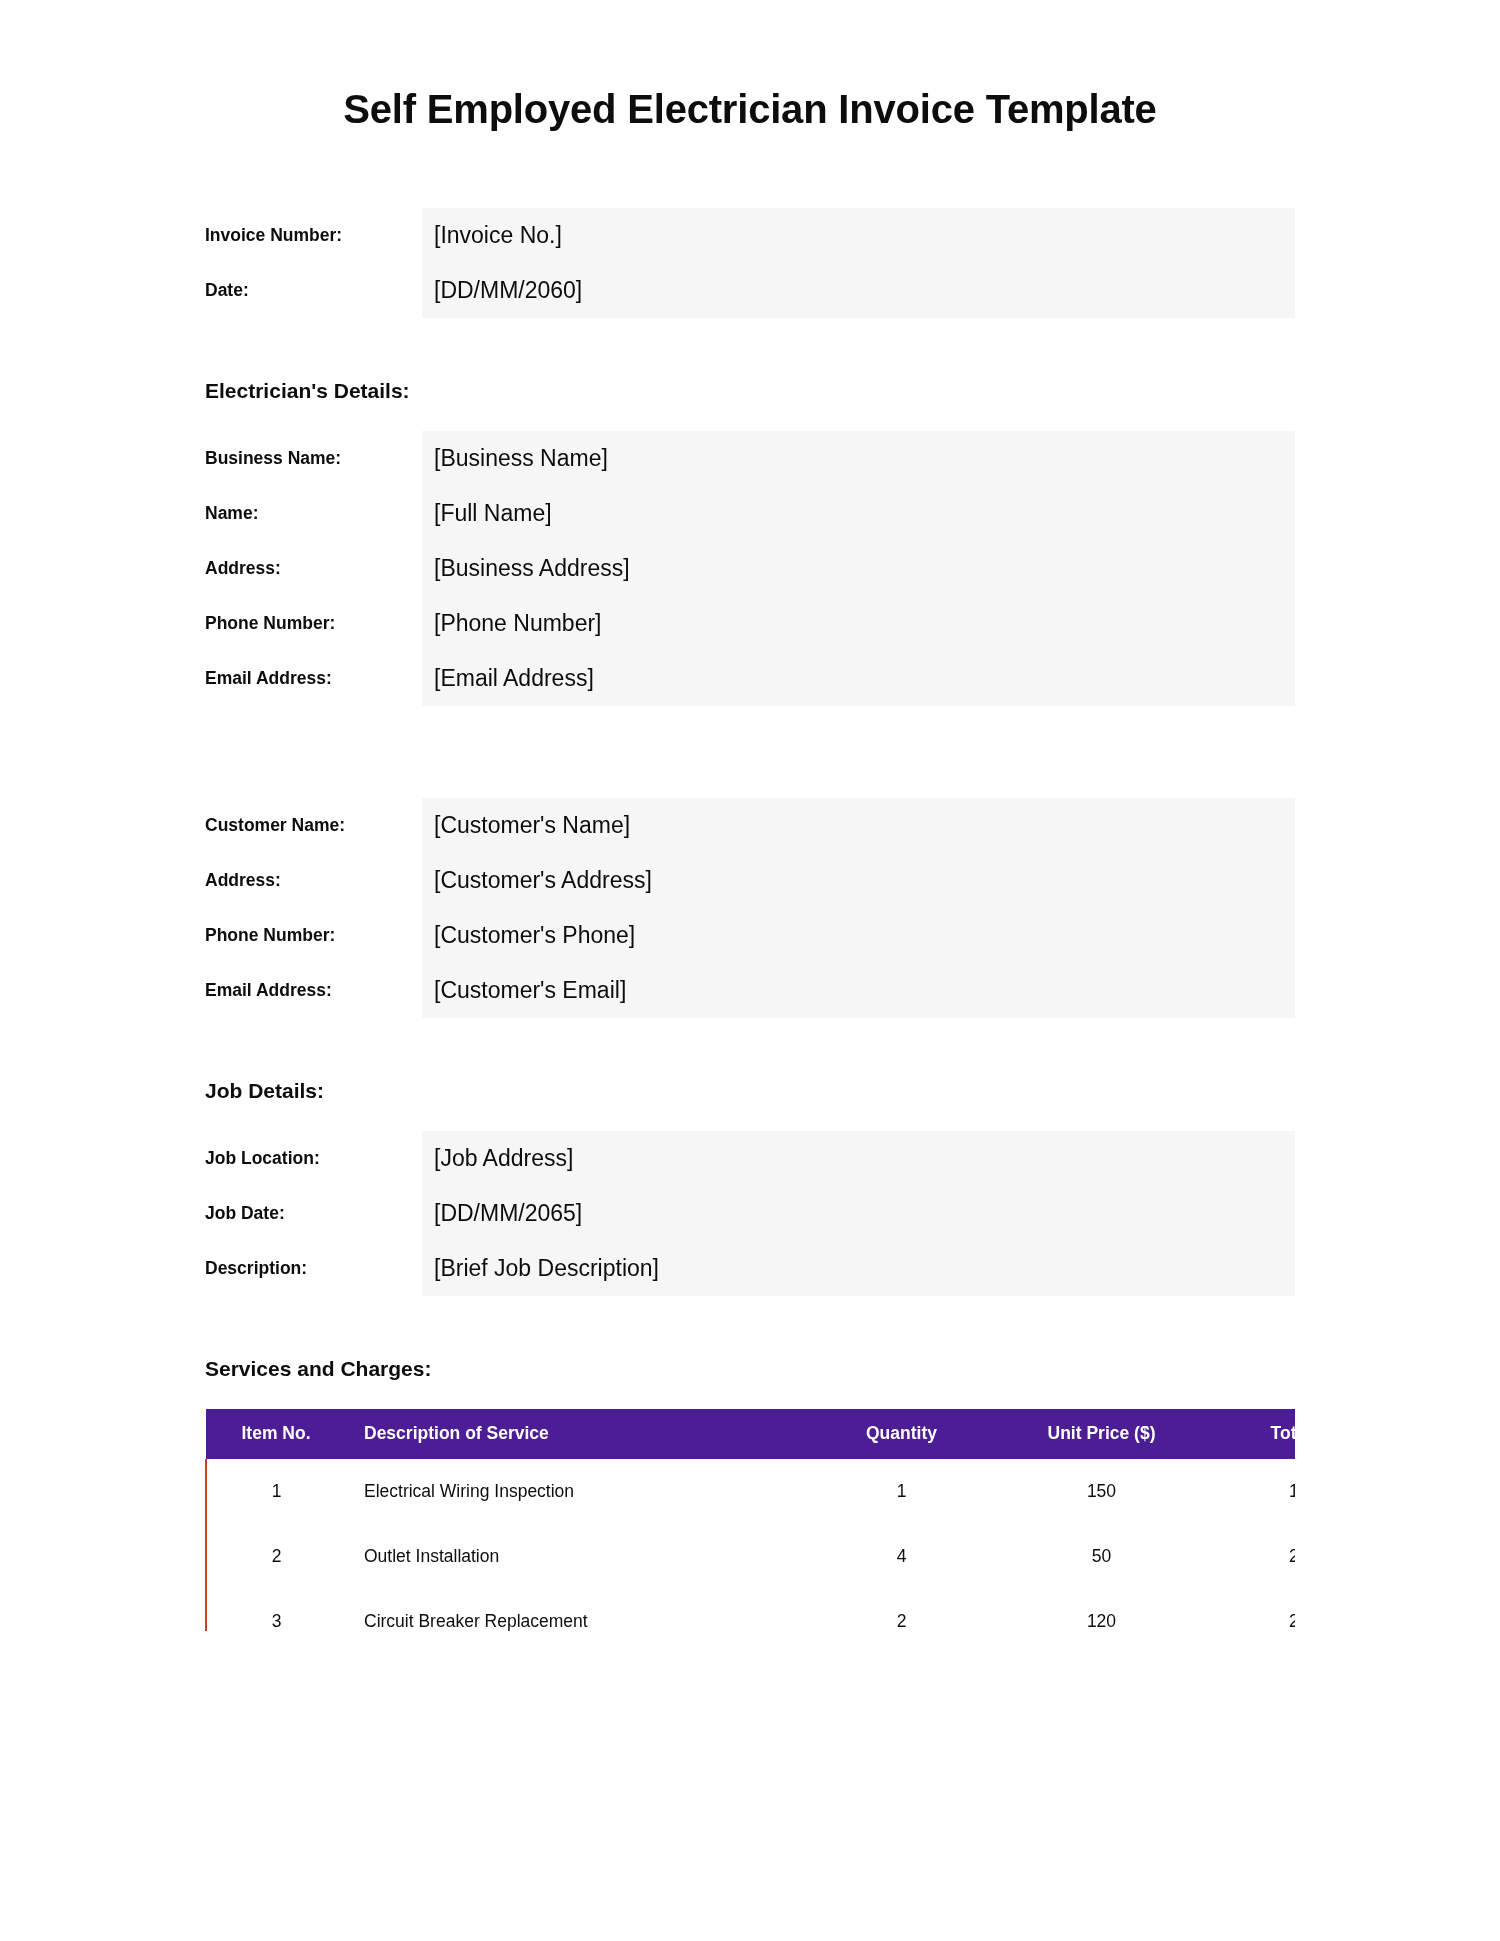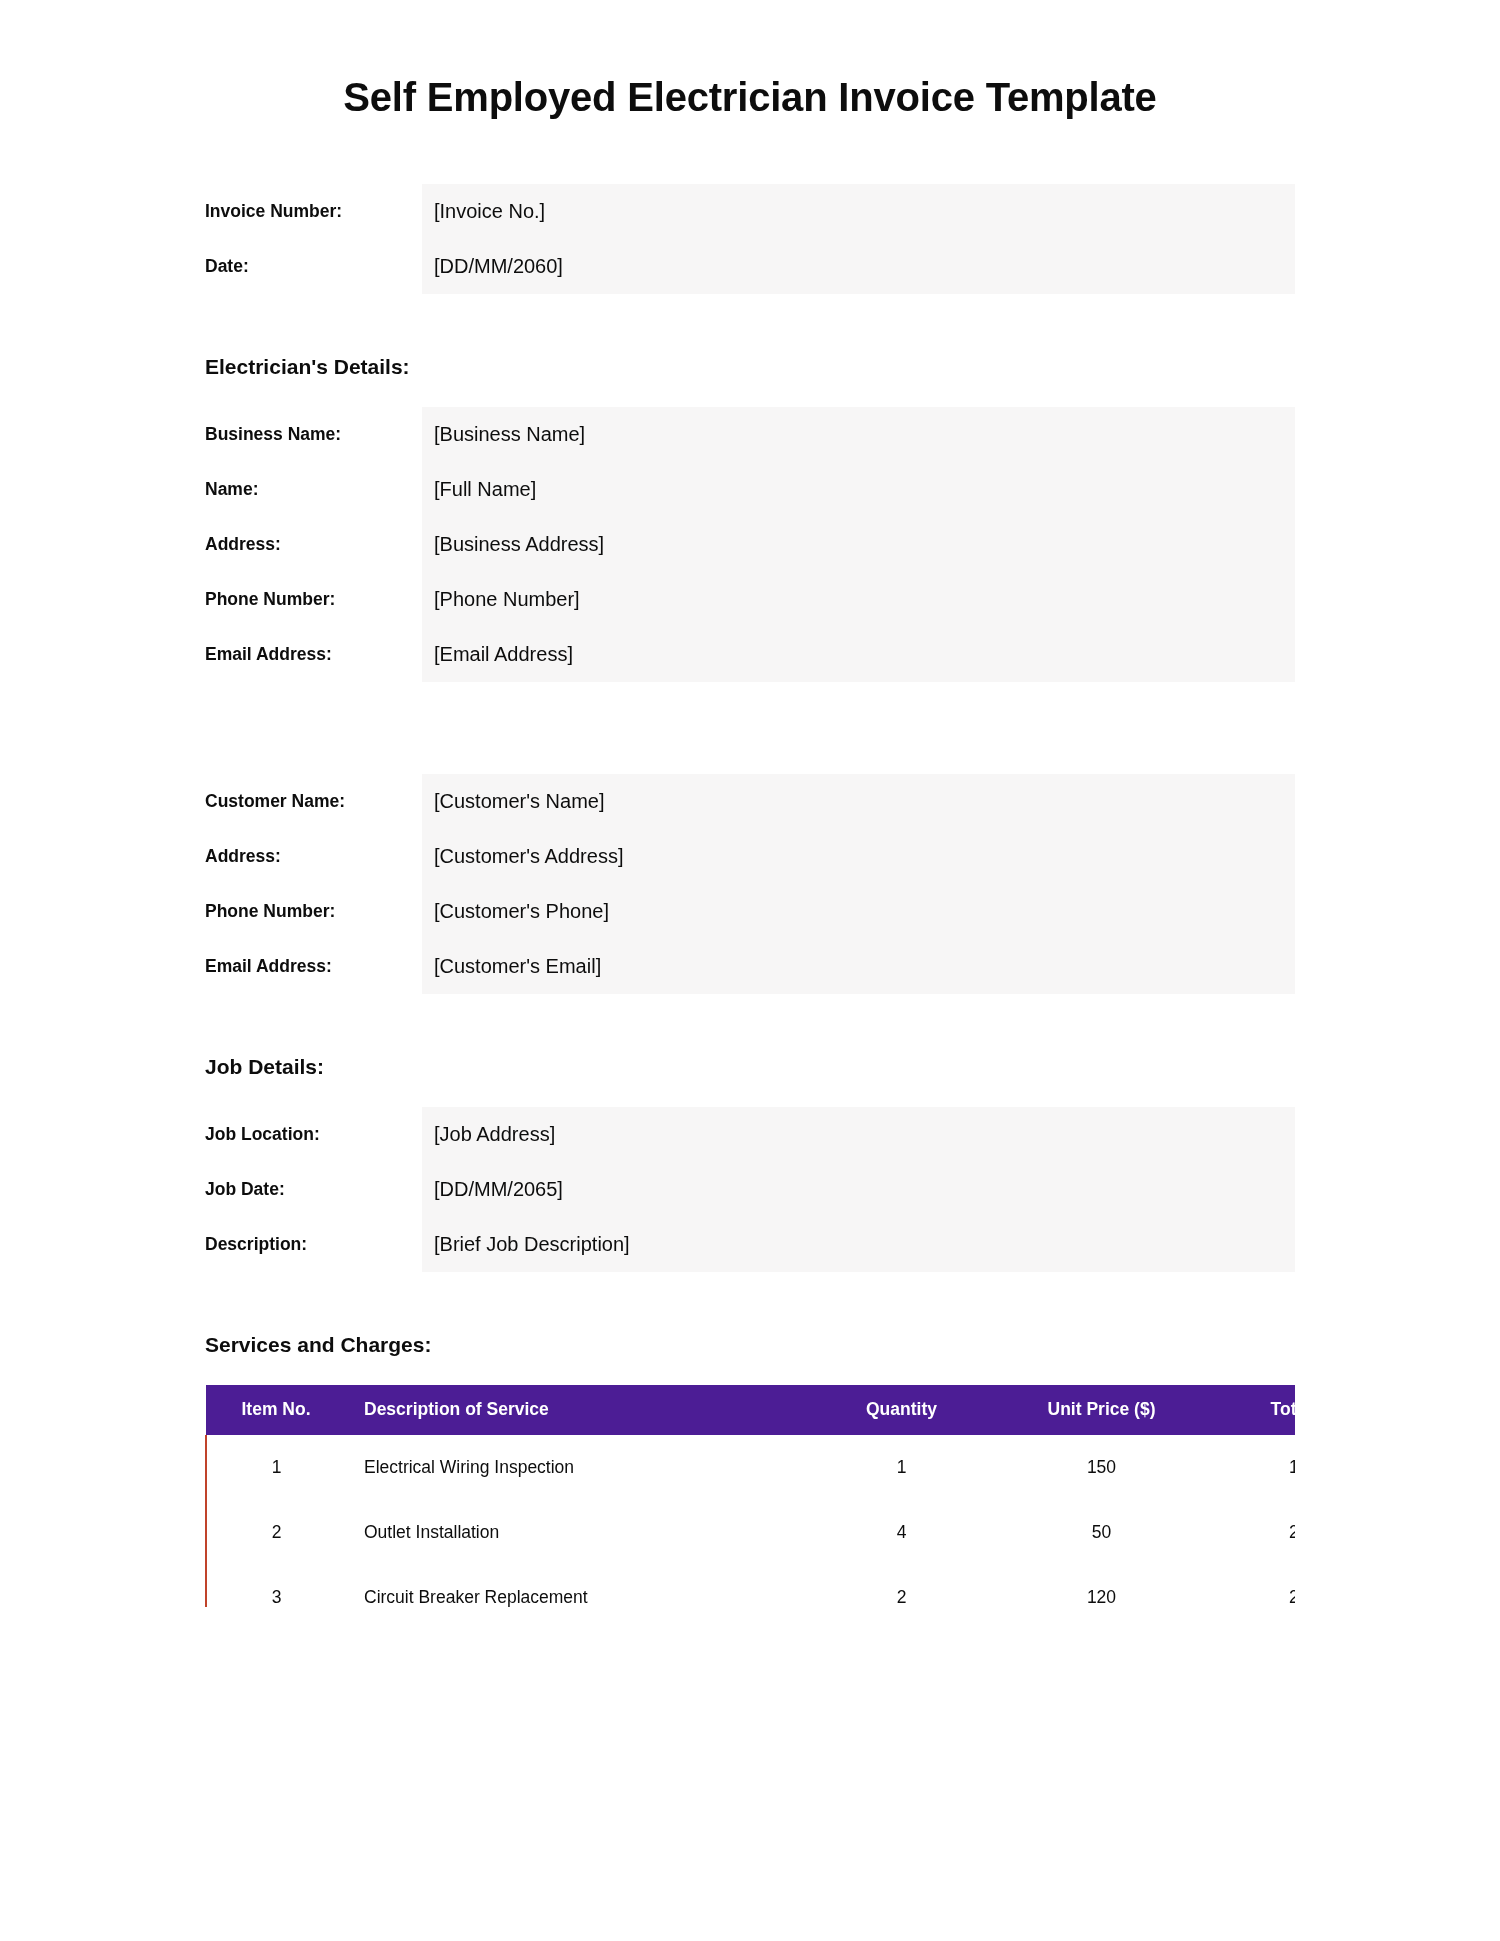--- a/index.html
+++ b/index.html
@@ -33,21 +33,21 @@
     width: 1090px;
   }
 
   
   .doc-title {
     text-align: center;
     font-size: 40px;
     font-weight: bold;
     letter-spacing: -0.2px;
     color: #0d0d0d;
-    margin: 0;
+    margin: 12px;
     padding-top: 72px;
     padding-bottom: 0;
     line-height: 1.25;
   }
 
   
   .field-block {
     background: #f7f6f6;
     margin-top: 0;
     position: relative;
@@ -66,21 +66,21 @@
     color: #0d0d0d;
     padding-left: 0;
     box-sizing: border-box;
     background: #ffffff;
     align-self: stretch;
     display: flex;
     align-items: center;
   }
   .field-value {
     flex: 1 1 auto;
-    font-size: 20px;
+    font-size: 23px;
     font-weight: normal;
     color: #0d0d0d;
     background: #f7f6f6;
     align-self: stretch;
     display: flex;
     align-items: center;
     padding-left: 12px;
     box-sizing: border-box;
   }
 

